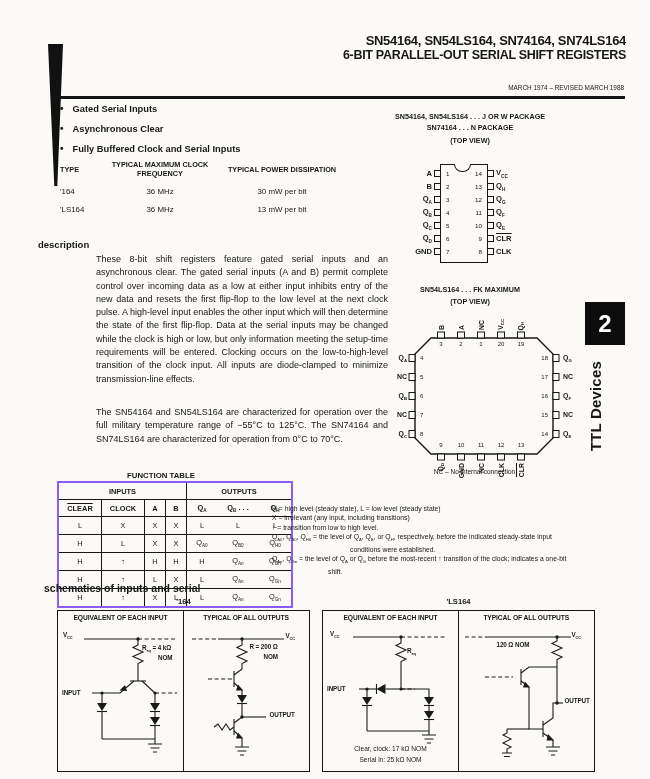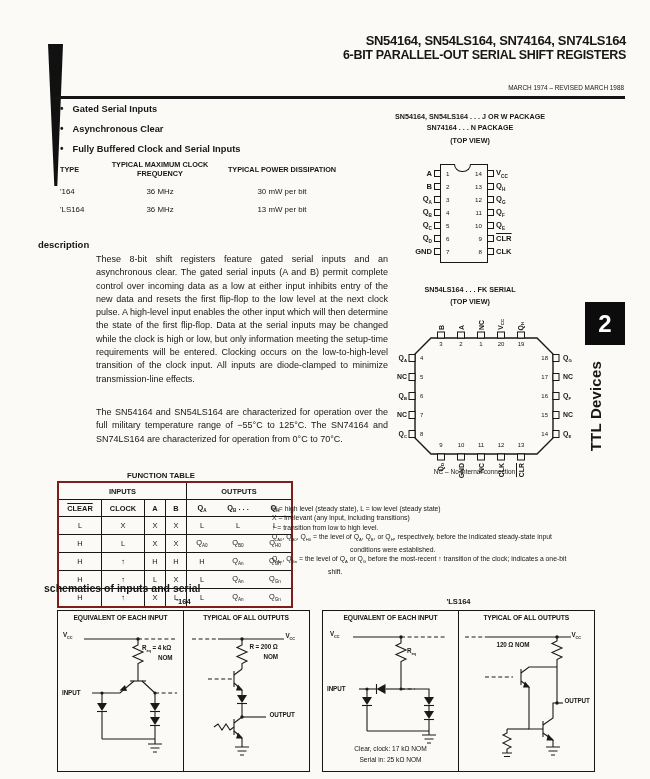--- a/index.html
+++ b/index.html
@@ -53,21 +53,21 @@
   .vtxt{writing-mode:vertical-rl;transform:rotate(180deg);font-size:6.9px;font-weight:bold;letter-spacing:0;}
   .ncnote{left:372px;top:468px;width:205px;text-align:center;font-size:6.5px;}
   
   .tab2{left:585px;top:302px;width:40px;height:43px;background:#0c0c0c;color:#fff;
         display:flex;align-items:center;justify-content:center;font-size:24px;font-weight:bold;}
   .tablbl{left:587px;top:350px;height:112px;width:22px;display:flex;align-items:center;}
   .tablbl span{writing-mode:vertical-rl;transform:rotate(180deg);font-weight:bold;font-size:15px;letter-spacing:0.2px;}
   
   .ft-title{left:57px;top:471px;width:208px;text-align:center;font-weight:bold;font-size:7.8px;}
   table.ft{position:absolute;left:57px;top:481px;border-collapse:collapse;font-size:7.4px;
-           border:2px solid #7f1d1d;}
+           border:2px solid #8b5cf6;}
   table.ft th,table.ft td{border:1px solid #171717;text-align:center;padding:0 2px;height:16px;font-weight:bold;}
   table.ft td{height:17px;font-weight:normal;}
   table.ft .o{border-left:none;border-right:none;}
   table.ft .gd{border-left:1.6px solid #171717;margin-left:40px;}
   .c0{width:38px}.c1{width:38px}.c2{width:16px}.c3{width:16px}.c4{width:26px}.c5{width:38px}.c6{width:28px}
   .notes{left:272px;top:504px;width:308px;font-size:6.8px;line-height:9.3px;}
   .note{margin:0;}
   .hang1{padding-left:78px;text-indent:-78px;}
   .hang2{padding-left:56px;text-indent:-56px;}
   
@@ -204,21 +204,21 @@
         <span class="dpin"></span>
       <span class="dzone">
           <span>7</span>
           <span>8</span>
         </span>
       <span class="dpin"></span>
         <span class="dpr">CLK</span>
     </div>
   </div>
 
-  <div class="abs topview" style="left:360px;top:285px;width:220px">SN54LS164 . . . FK SERIAL</div>
+  <div class="abs topview" style="left:360px;top:285px;width:220px">SN54LS164 . . . FK MAXIMUM</div>
   <div class="abs topview" style="left:360px;top:297px;width:220px">(TOP VIEW)</div>
 
   <div class="abs fk">
     <svg width="205" height="185">
       <polygon points="49,30 155,30 171,46 171,130 155,146 49,146 33,130 33,46" fill="none" stroke="#171717" stroke-width="1.4"></polygon>
       <g fill="#fbfaf6" stroke="#171717" stroke-width="1">
         <rect x="55.5" y="24" width="7" height="6"></rect>
           <rect x="75.5" y="24" width="7" height="6"></rect>
           <rect x="95.5" y="24" width="7" height="6"></rect>
           <rect x="115.5" y="24" width="7" height="6"></rect>

